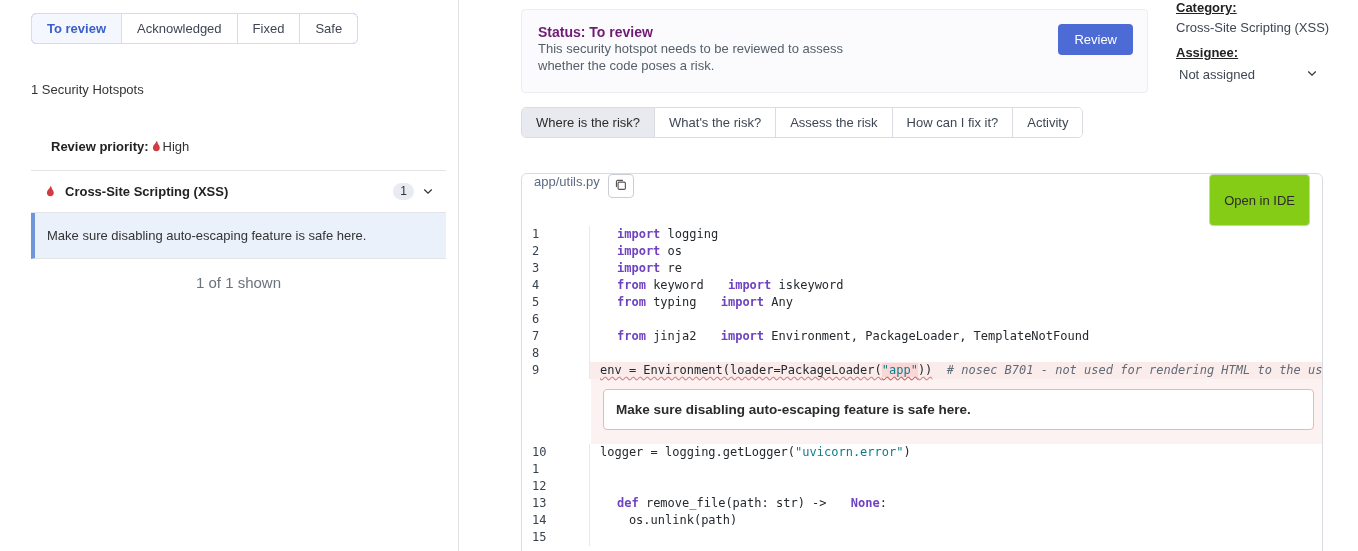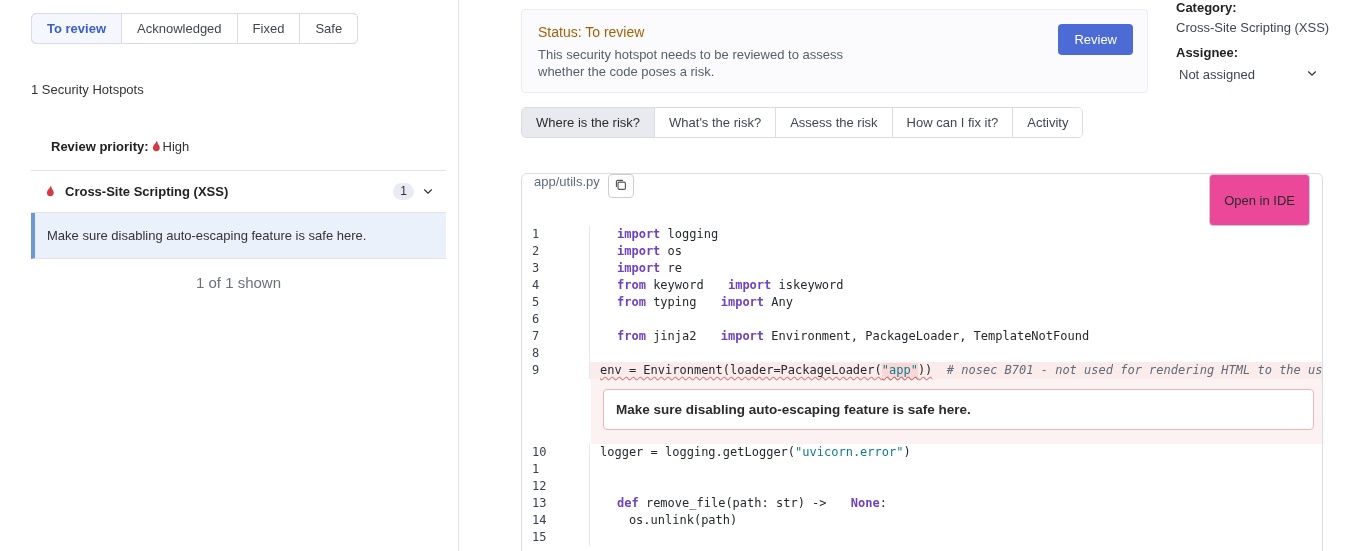--- a/index.html
+++ b/index.html
@@ -25,41 +25,41 @@
   .badge { background:#e8ebf3; color:#333; font-size:12px; border-radius:9px; padding:1px 7px; line-height:15px; }
 
   .hotspot-item { position:absolute; left:31px; top:213px; width:415px; height:46px; background:#eaf1fb; border-left:4px solid #6f96d8; border-bottom:1px solid #e4e4e8; display:flex; align-items:center; padding:0 12px; font-size:13px; color:#333; cursor:pointer; }
 
   .shown-label { position:absolute; left:31px; top:274px; width:415px; text-align:center; font-size:15px; color:#6a737d; }
 
   
   .right-panel { position:absolute; left:460px; top:0; width:898px; height:551px; background:#fff; }
 
   .status-box { position:absolute; left:61px; top:9px; width:627px; height:84px; background:#fbfbfd; border:1px solid #ececf1; border-radius:4px; padding:14px 16px; }
-  .status-title { font-size:14px; font-weight:normal; color:#a16207; margin-bottom:6px; }
+  .status-title { font-size:14px; font-weight:bold; color:#701a75; }
   .status-desc { font-size:13px; color:#55606b; line-height:17px; max-width:330px; }
   .review-btn { position:absolute; right:14px; top:14px; background:#4c6bd4; color:#fff; border:none; border-radius:4px; font-size:13px; font-family:"Liberation Sans",sans-serif; padding:8px 16px; cursor:pointer; }
 
   .meta-block { position:absolute; left:716px; top:0; width:170px; }
-  .meta-label { font-size:13px; font-weight:bold; color:#222; margin-top:10px; }
+  .meta-label { font-size:13px; font-weight:bold; color:#222; margin-top:10px;text-decoration:underline; }
   .meta-label:first-child { margin-top:0; }
   .meta-value { font-size:13px; color:#3f4653; margin-top:5px; }
   .assignee-select { display:flex; align-items:center; justify-content:space-between; width:142px; margin-top:7px; padding-left:3px; cursor:pointer; font-size:13px; color:#3f4653; }
 
   .risk-tabs { position:absolute; left:61px; top:107px; display:flex; border:1px solid #d9dce3; border-radius:5px; overflow:hidden; height:31px; background:#fff; }
   .rtab { font-family:"Liberation Sans",sans-serif; font-size:13px; color:#3f4653; background:#fff; border:none; border-right:1px solid #d9dce3; padding:0 14px; line-height:29px; cursor:pointer; }
   .rtab:last-child { border-right:none; }
   .rtab.active { background:#e8eaef; color:#2b2b2b; }
 
   .code-card { position:absolute; left:61px; top:173px; width:802px; height:400px; border:1px solid #d9dce3; border-radius:6px; background:#fff; overflow:hidden; }
   .code-header { height:52px; display:flex; padding:0 12px; gap:8px; }
   .file-path { font-size:13px; color:#5d6b82; }
   .copy-btn { width:26px; height:24px; border:1px solid #c9cdd4; border-radius:4px; background:#fff; display:flex; align-items:center; justify-content:center; cursor:pointer; }
   .header-spacer { flex:1; }
-  .ide-btn { border:1px solid #c9cdd4; border-radius:4px; background:#ec4899; font-size:13px; font-family:"Liberation Sans",sans-serif; color:#2b2b2b; padding:7px 14px; cursor:pointer; }
+  .ide-btn { border:1px solid #c9cdd4; border-radius:4px; background:#84cc16; font-size:13px; font-family:"Liberation Sans",sans-serif; color:#2b2b2b; padding:7px 14px; cursor:pointer; }
 
   .code-lines { font-family:"DejaVu Sans Mono", monospace; font-size:12px; }
   .code-line { display:flex; line-height:17px; }
   .ln { width:68px; flex:0 0 68px; padding-left:10px; color:#38424e; border-right:1px solid #e8e8ec; cursor:pointer; }
   .lc { flex:1; padding-left:10px; white-space:pre; color:#24292e; }
   .code-line.hl .lc { background:#fbecec; }
   .tok-kw { color:#6f42c1; font-weight:bold;margin-left:17px; }
   .tok-str { color:#0e7d8a; }
   .tok-com { color:#5f6b76; font-style:italic; }
   .tok-u { text-decoration:underline; text-decoration-style:wavy; text-decoration-color:#d28a8a; text-underline-offset:2px; }

